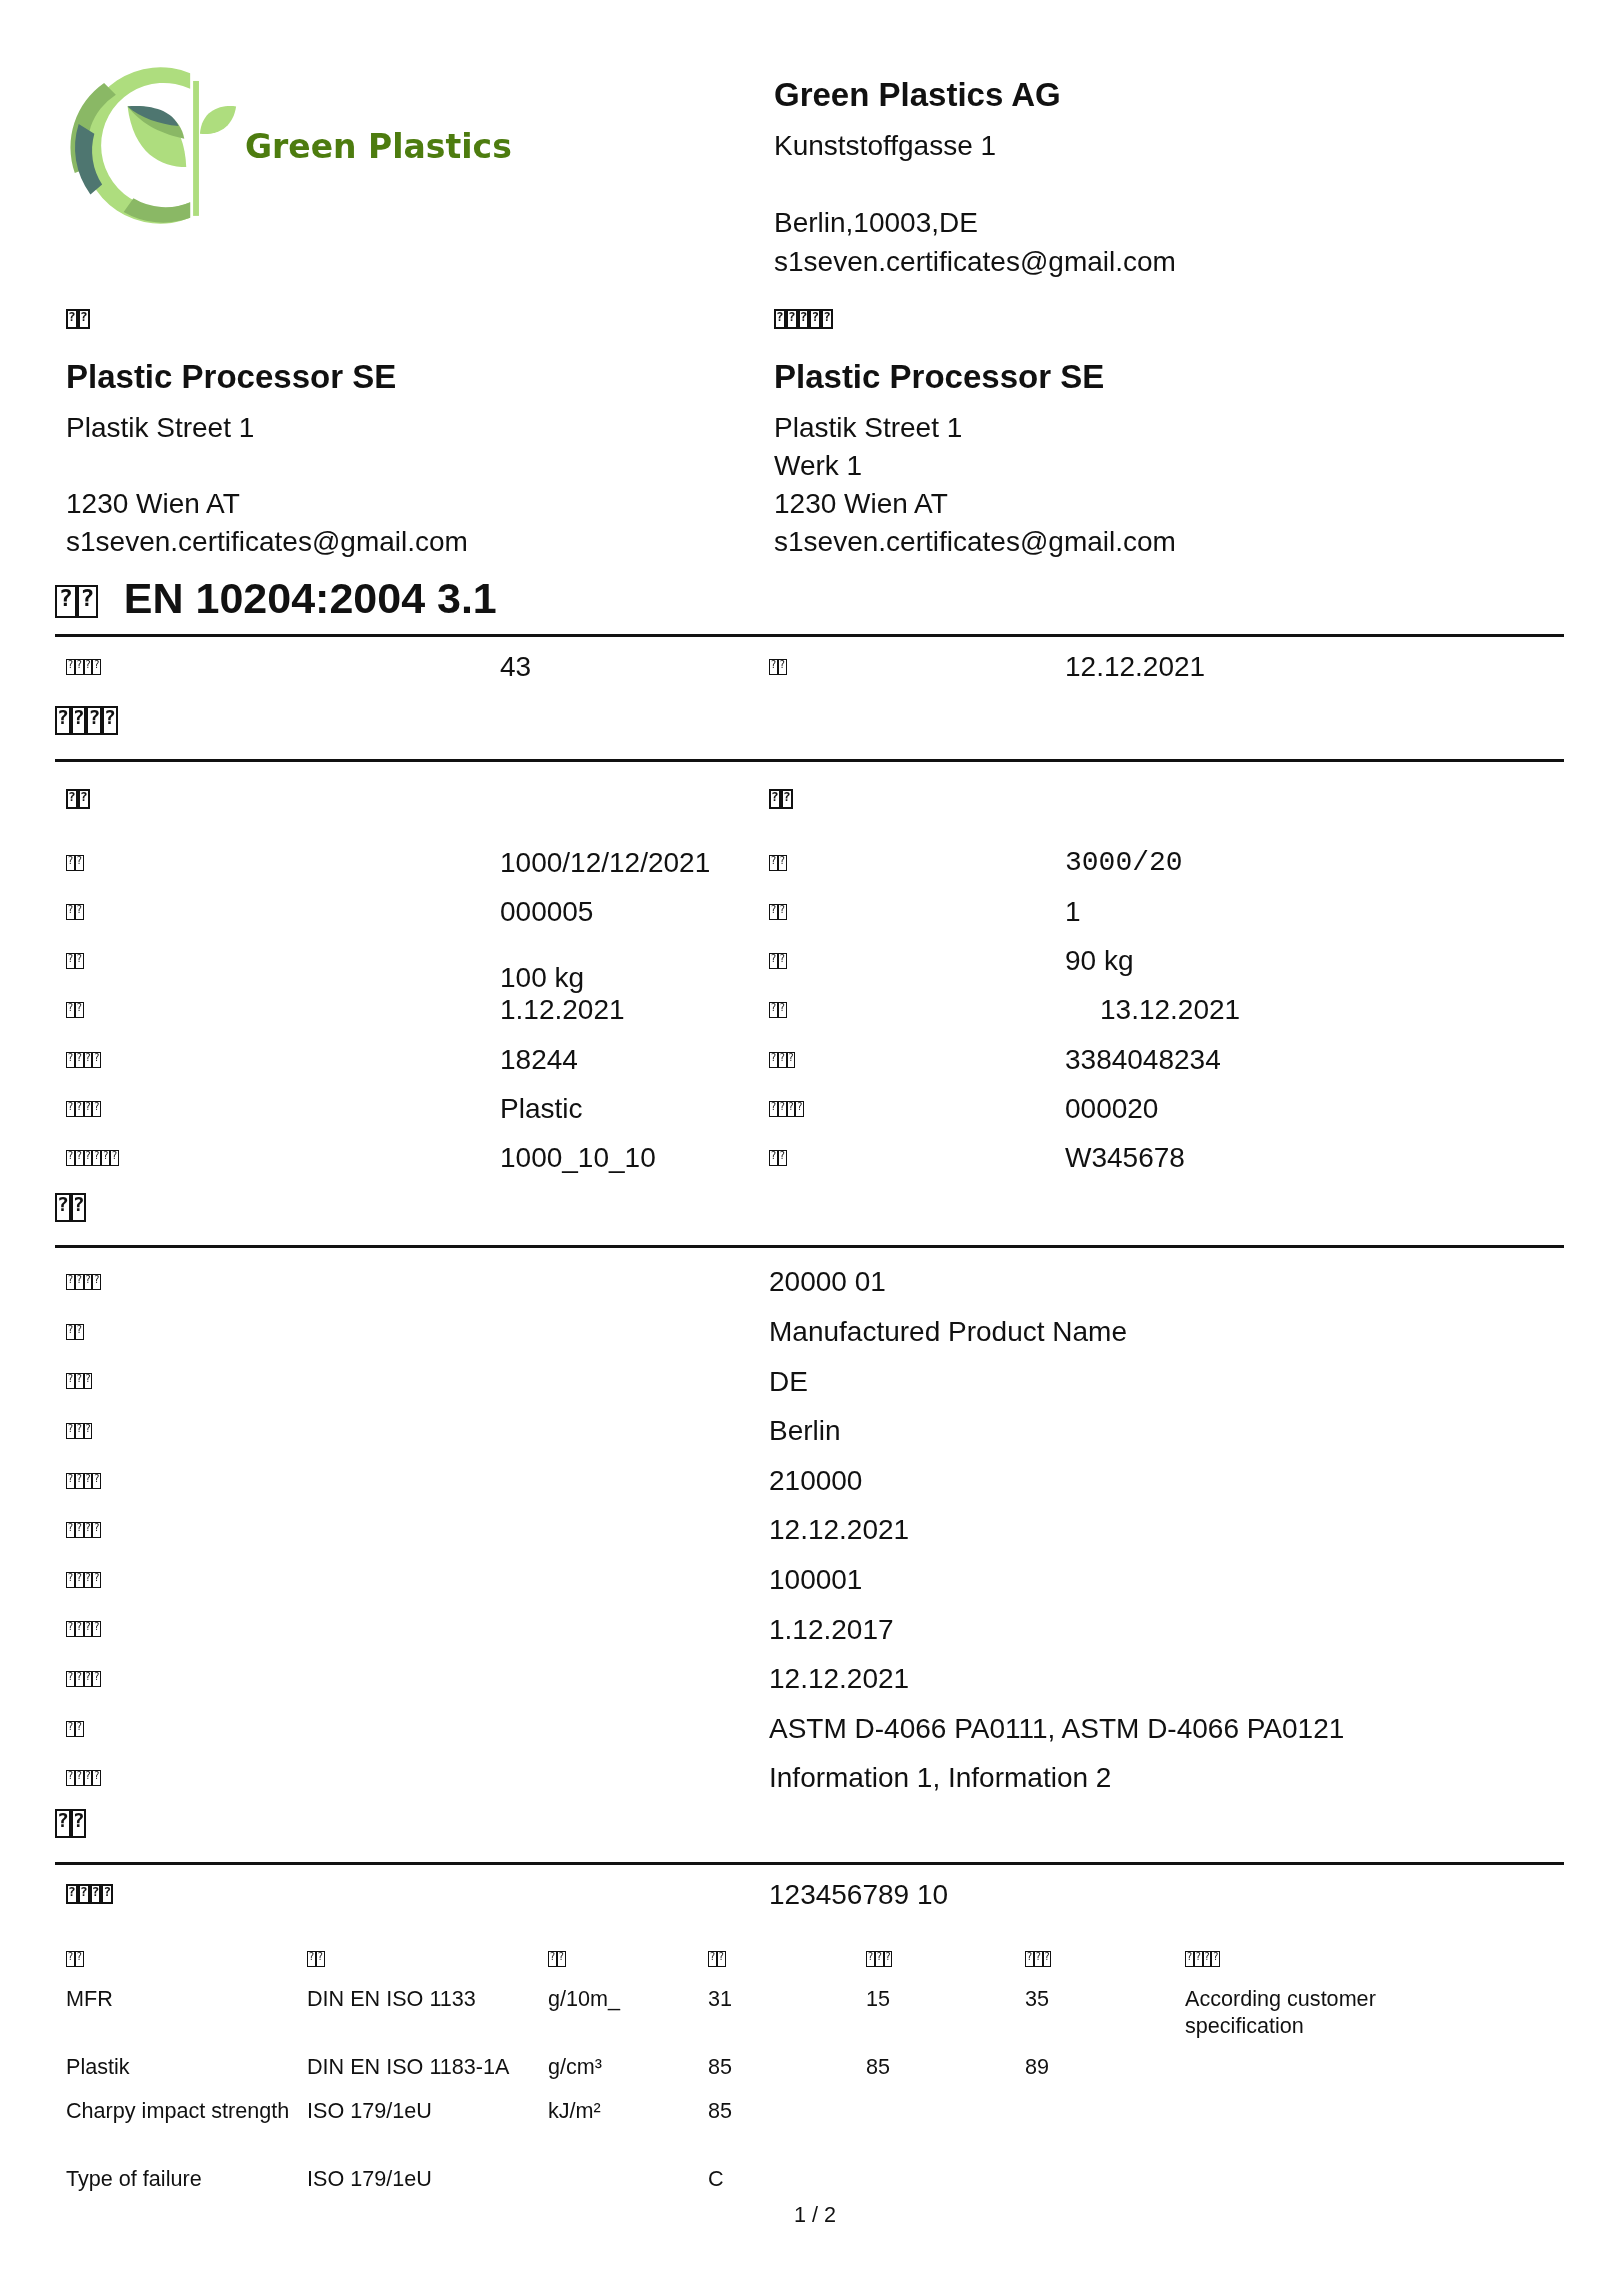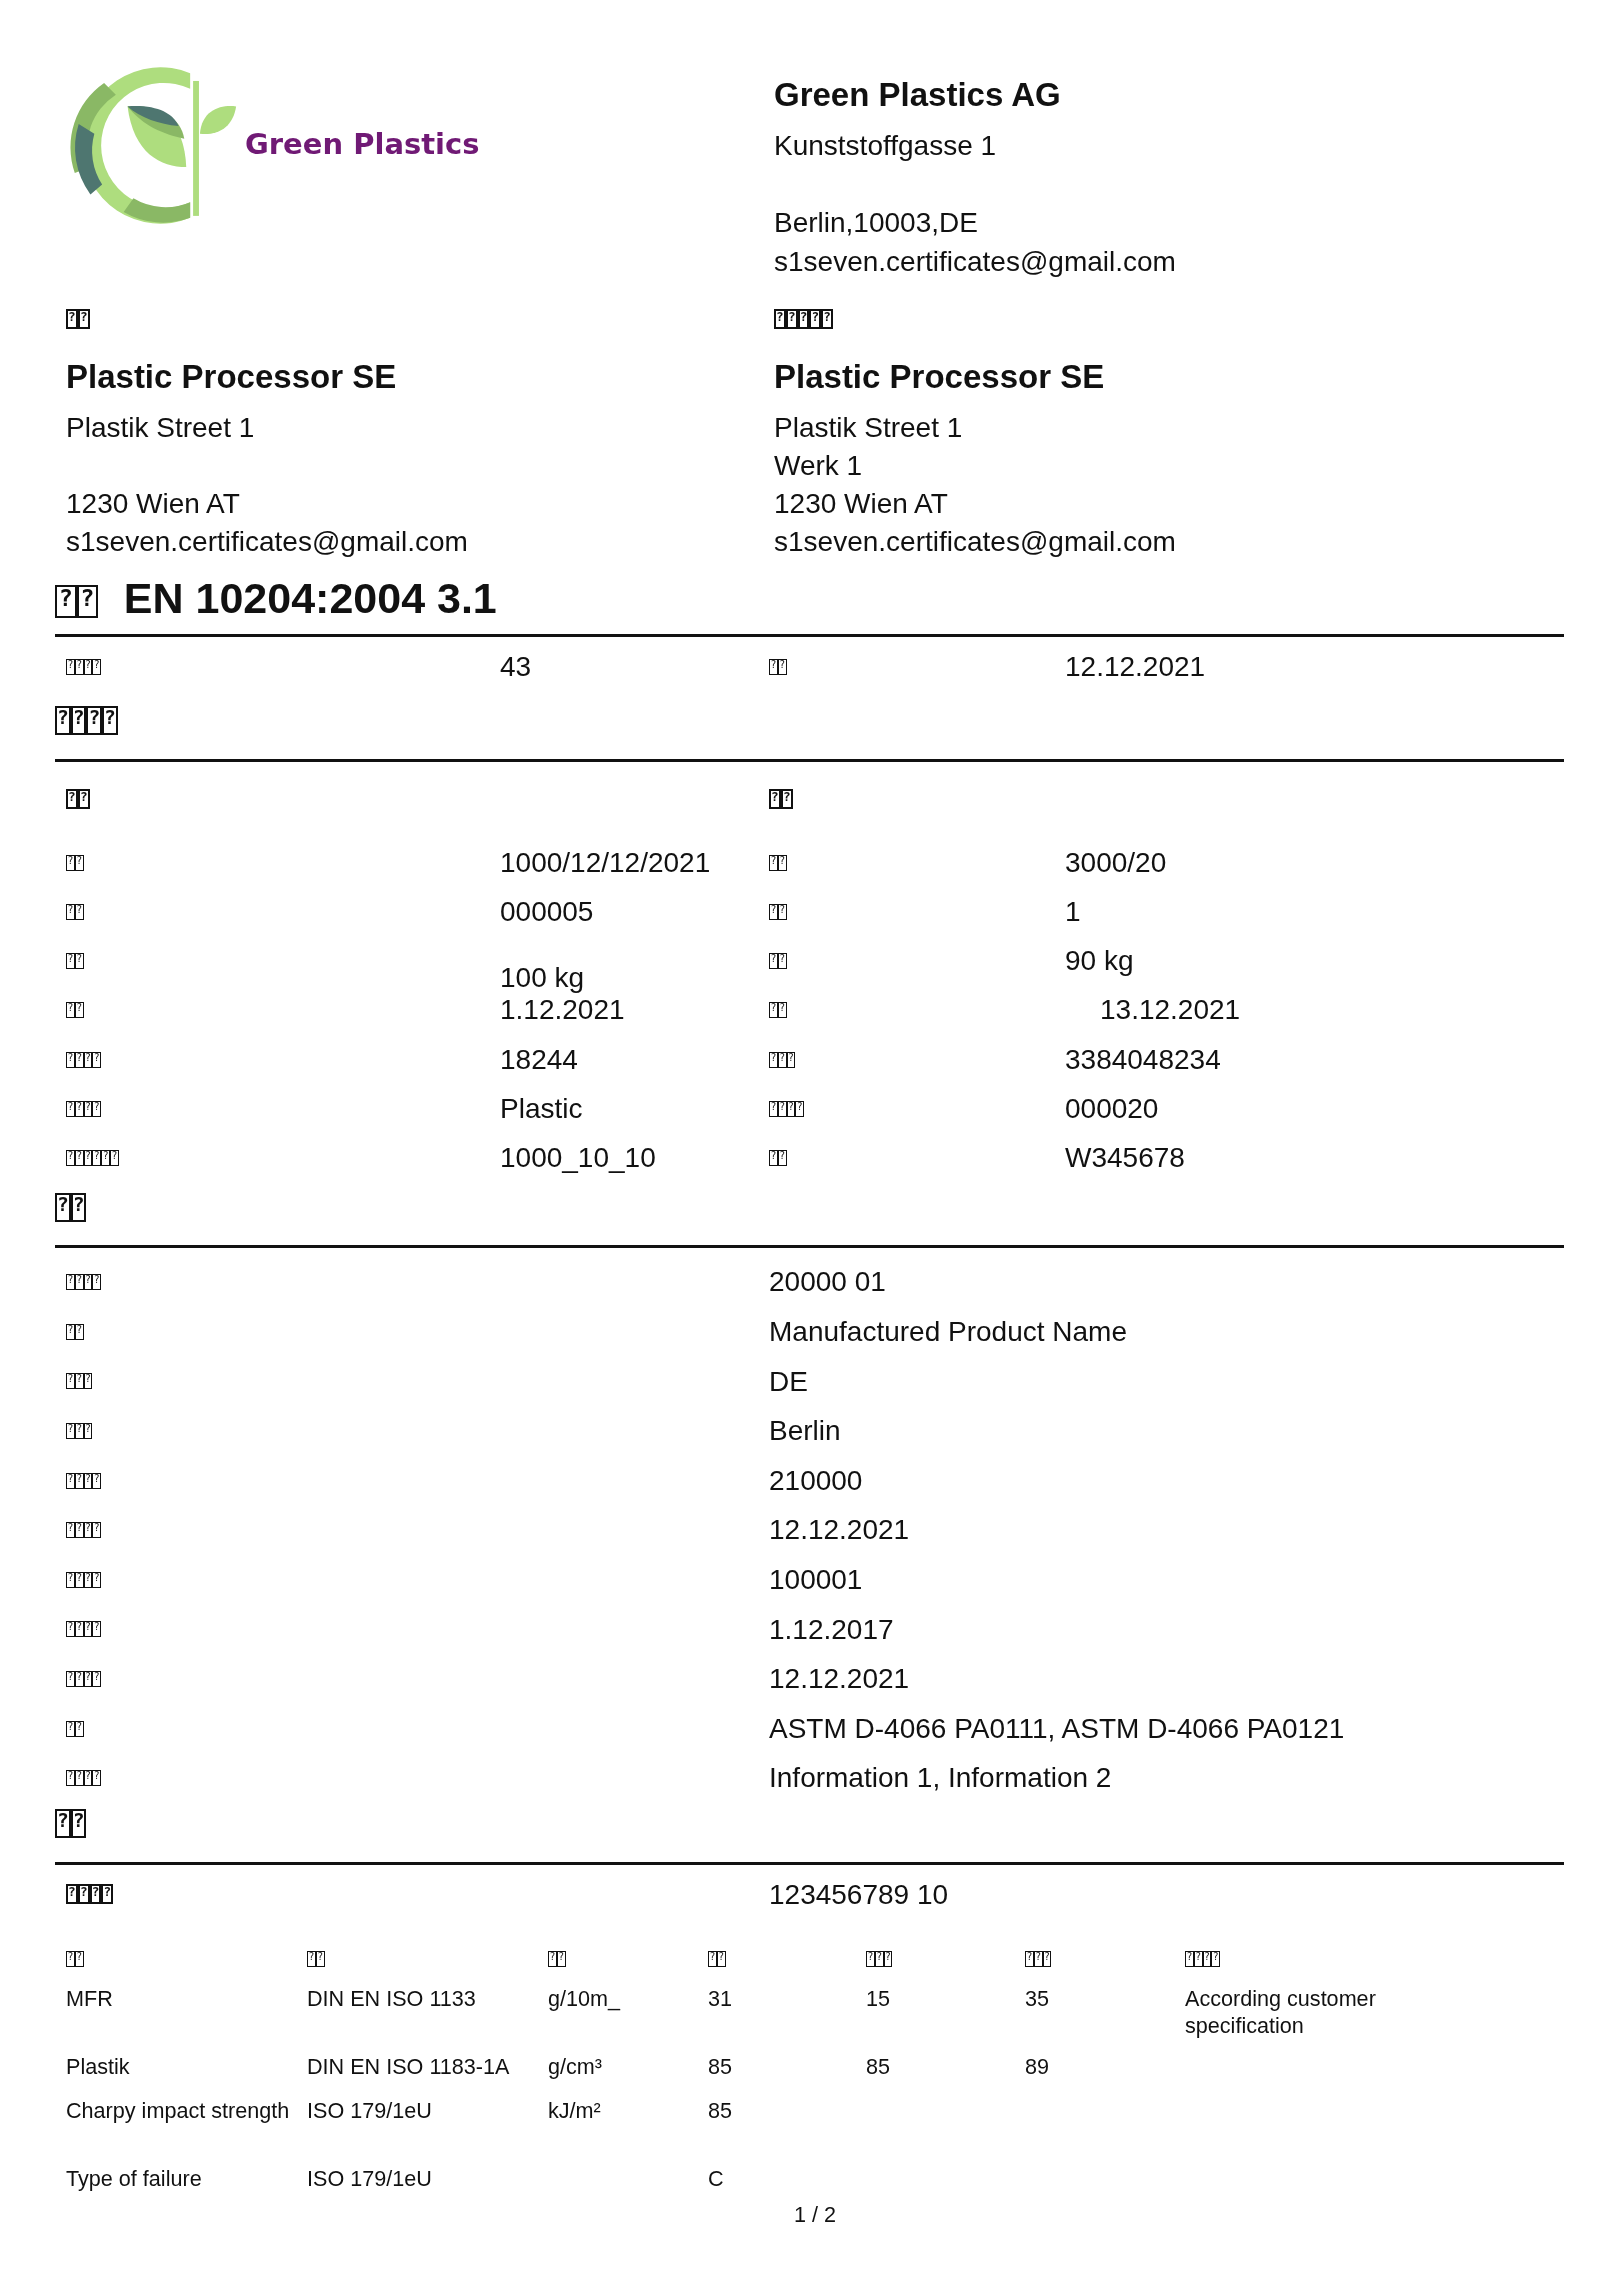--- a/index.html
+++ b/index.html
@@ -9,21 +9,21 @@
   .tofu { display:inline-block; border:1px solid #111; font-family:"DejaVu Sans Mono", monospace;
           line-height:1; text-align:center; box-sizing:border-box; vertical-align:middle; }
   .tofu.sm { width:8.8px; height:15.7px; font-size:9.8px; margin-right:0px; border-width:1px; }
   .tofu.md { width:11.8px; height:19.6px; font-size:12.7px; border-width:2px; font-weight:bold; }
   .tofu.lg { width:21.6px; height:33px; font-size:23.5px; border-width:2.9px; font-weight:bold; }
   .txt { font-size:28px; }
   .h-company { font-size:33px; font-weight:bold; }
   .title { font-size:43px; font-weight:bold; }
   .rule { position:absolute; left:55px; width:1509px; height:2.9px; background:#111; }
   .small { font-size:21.6px; }
-  .logo-text { font-size:29px; font-weight:bold; color:#701a75; font-family:"DejaVu Sans", sans-serif; }
+  .logo-text { font-size:33px; font-weight:bold; color:#4d7c0f; font-family:"DejaVu Sans", sans-serif; }
 </style>
 </head>
 <body>
 
 <div class="abs" style="left:65px;top:65px;width:176px;height:161px;">
   <svg width="176" height="161" viewBox="0 0 180 164">
     <path d="M128 8 A80 80 0 1 0 128 156 L128 140 A64 64 0 1 1 128 24 Z" fill="#aedd7e"></path>
     <path d="M40 18 A80 80 0 0 0 10 110 L26 104 A64 64 0 0 1 52 30 Z" fill="#8ab865"></path>
     <path d="M14 60 A80 80 0 0 0 26 132 L38 122 A64 64 0 0 1 30 70 Z" fill="#4e7670"></path>
     <path d="M60 150 A80 80 0 0 0 128 156 L128 140 A64 64 0 0 1 70 136 Z" fill="#8ab865"></path>
@@ -95,21 +95,21 @@
 <div class="abs txt" style="left: 500px; top: 945px; margin-top: 17px;">100 kg</div>
 <div class="abs " style="left: 66px; top: 1000px;"><span><span class="tofu sm">?</span><span class="tofu sm">?</span></span></div>
 <div class="abs txt" style="left: 500px; top: 994px;">1.12.2021</div>
 <div class="abs " style="left: 66px; top: 1050px;"><span><span class="tofu sm">?</span><span class="tofu sm">?</span><span class="tofu sm">?</span><span class="tofu sm">?</span></span></div>
 <div class="abs txt" style="left: 500px; top: 1044px;">18244</div>
 <div class="abs " style="left: 66px; top: 1099px;"><span><span class="tofu sm">?</span><span class="tofu sm">?</span><span class="tofu sm">?</span><span class="tofu sm">?</span></span></div>
 <div class="abs txt" style="left: 500px; top: 1093px;">Plastic</div>
 <div class="abs " style="left: 66px; top: 1148px;"><span><span class="tofu sm">?</span><span class="tofu sm">?</span><span class="tofu sm">?</span><span class="tofu sm">?</span><span class="tofu sm">?</span><span class="tofu sm">?</span></span></div>
 <div class="abs txt" style="left: 500px; top: 1142px;">1000_10_10</div>
 <div class="abs " style="left: 769px; top: 853px;"><span><span class="tofu sm">?</span><span class="tofu sm">?</span></span></div>
-<div class="abs txt" style="left: 1065px; top: 847px;">3000/20</div>
+<div class="abs txt" style="left: 1065px; top: 847px; font-family: Liberation Mono, monospace;">3000/20</div>
 <div class="abs " style="left: 769px; top: 902px;"><span><span class="tofu sm">?</span><span class="tofu sm">?</span></span></div>
 <div class="abs txt" style="left: 1065px; top: 896px;">1</div>
 <div class="abs " style="left: 769px; top: 951px;"><span><span class="tofu sm">?</span><span class="tofu sm">?</span></span></div>
 <div class="abs txt" style="left: 1065px; top: 945px;">90 kg</div>
 <div class="abs " style="left: 769px; top: 1000px;"><span><span class="tofu sm">?</span><span class="tofu sm">?</span></span></div>
 <div class="abs txt" style="left: 1065px; top: 994px; margin-left: 35px;">13.12.2021</div>
 <div class="abs " style="left: 769px; top: 1050px;"><span><span class="tofu sm">?</span><span class="tofu sm">?</span><span class="tofu sm">?</span></span></div>
 <div class="abs txt" style="left: 1065px; top: 1044px;">3384048234</div>
 <div class="abs " style="left: 769px; top: 1099px;"><span><span class="tofu sm">?</span><span class="tofu sm">?</span><span class="tofu sm">?</span><span class="tofu sm">?</span></span></div>
 <div class="abs txt" style="left: 1065px; top: 1093px;">000020</div>

